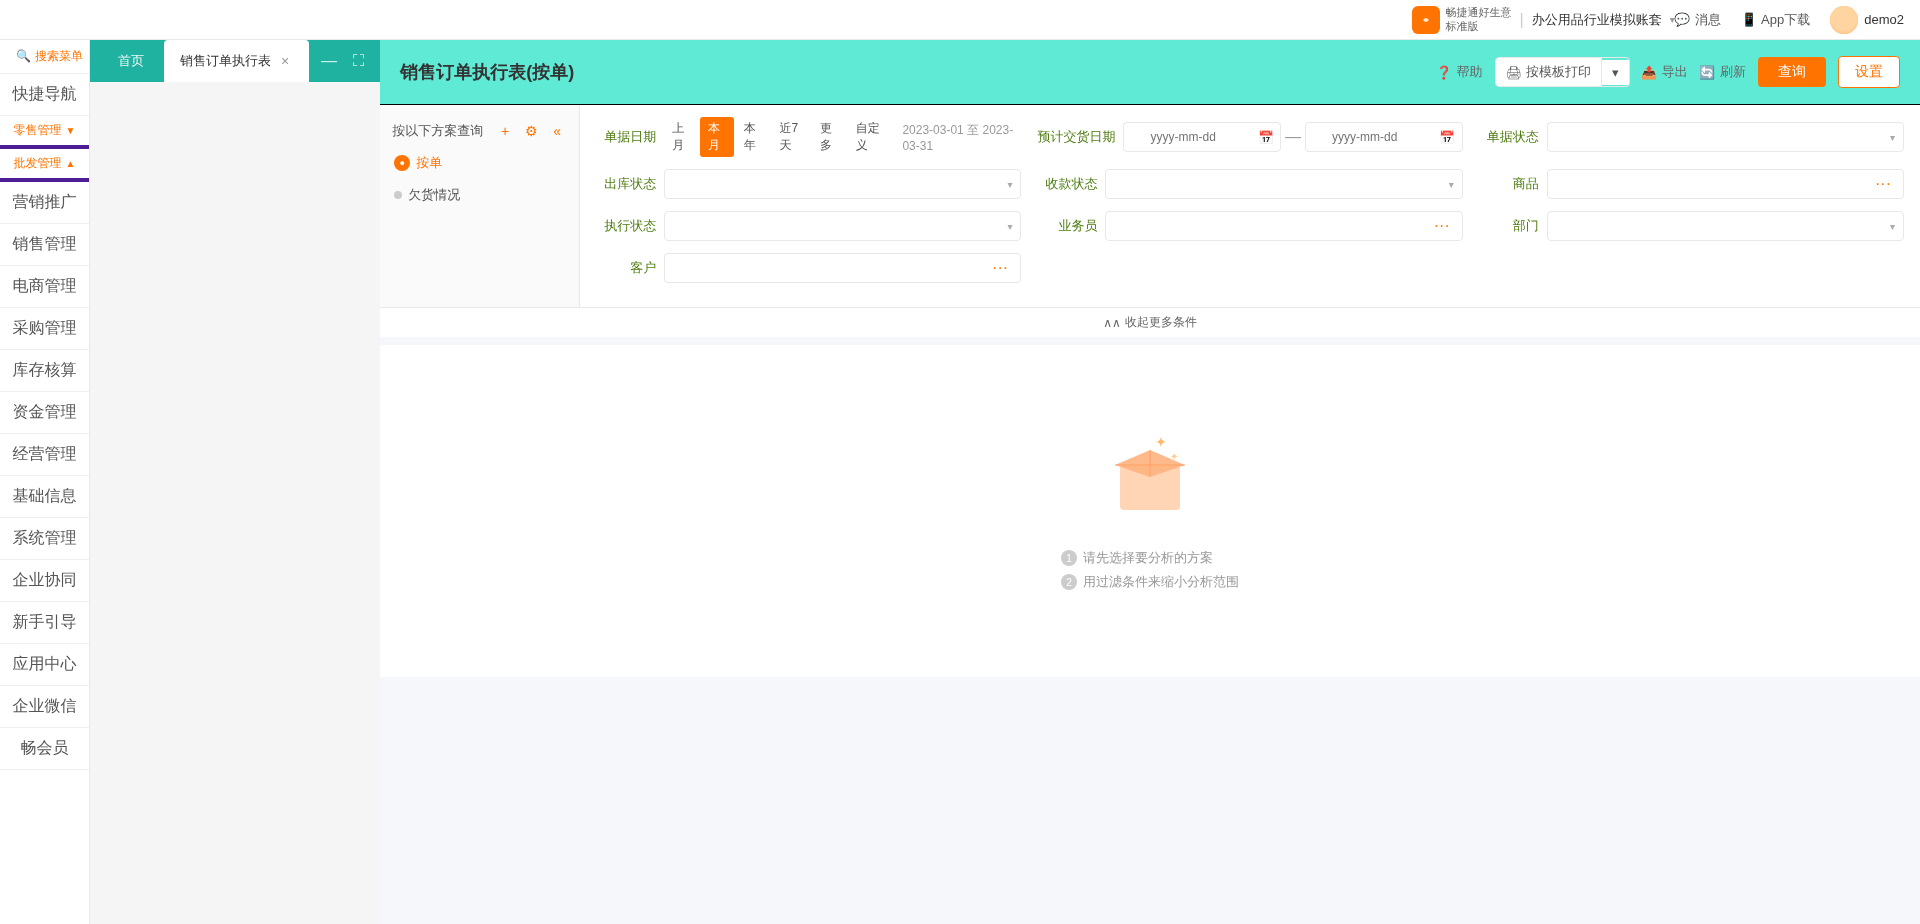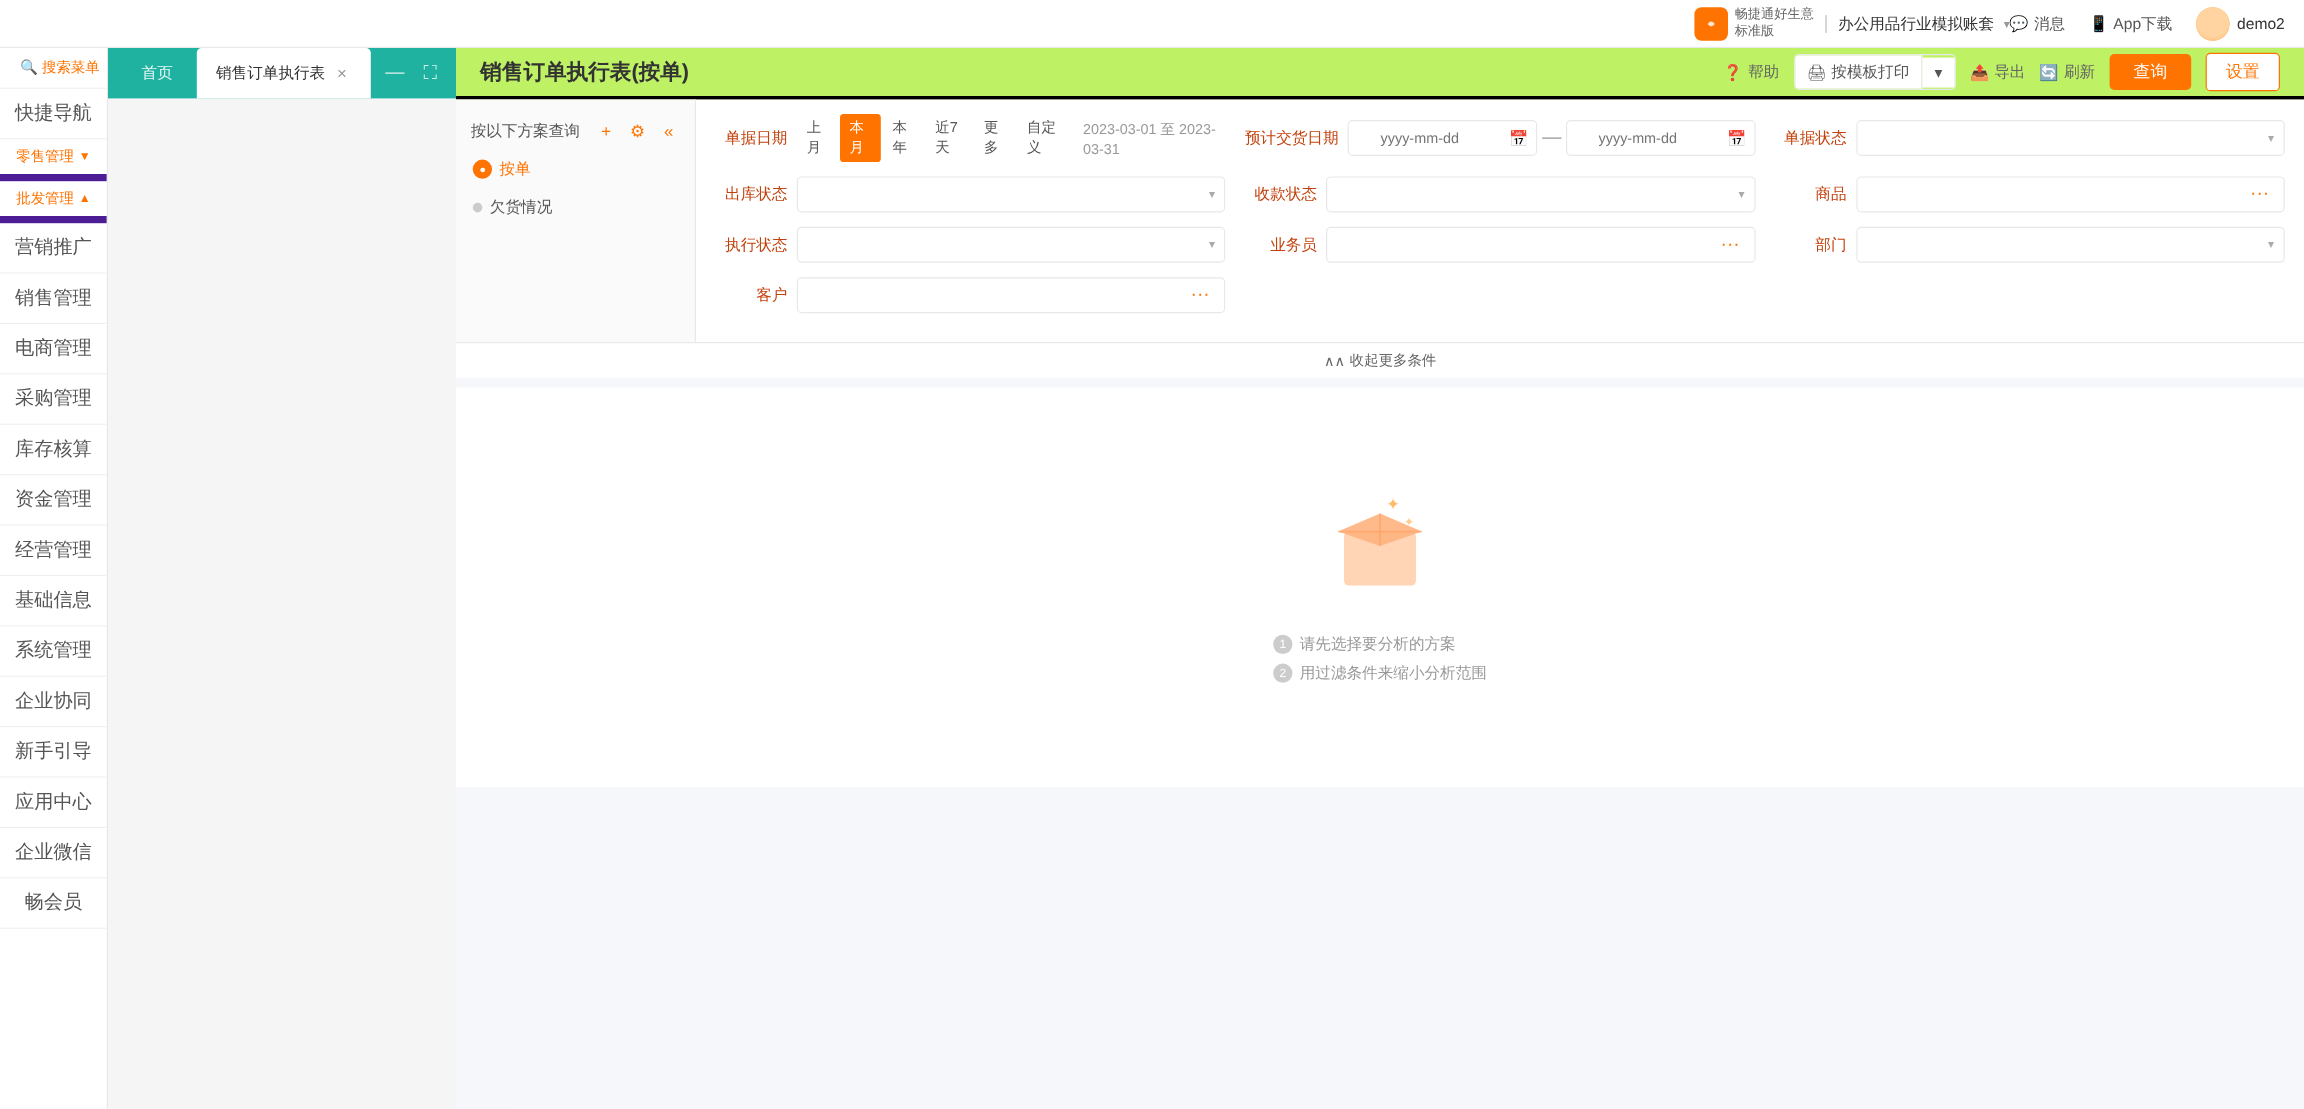--- a/index.html
+++ b/index.html
@@ -127,21 +127,21 @@
       color: #ff7300;
       cursor: pointer;
       text-align: right;
       border-bottom: 1px solid #f0f0f0;
     }
     .sidebar-section {
       padding: 6px 4px;
       font-size: 12px;
       color: #ff7300;
       cursor: pointer;
-      border-bottom: 6px solid #4c1d95;
+      border-bottom: 4px solid #4c1d95;
       display: flex;
       align-items: center;
       justify-content: center;
       gap: 4px;
     }
     .sidebar-section .arrow { font-size: 10px; color: #ff7300; }
 
     
     .content-area {
       flex: 1;
@@ -205,26 +205,26 @@
     
     .page-content {
       flex: 1;
       overflow-y: auto;
       padding: 0;
       background: #f5f7fa;
     }
 
     
     .page-header {
-      background: #bef264;
-      padding: 4px 20px;
+      background: #5eead4;
+      padding: 16px 20px;
       display: flex;
       align-items: center;
       justify-content: space-between;
-      border-bottom: 3px solid #000000;
+      border-bottom: 1px solid #000000;
     }
     .page-title {
       font-size: 18px;
       font-weight: 600;
       color: #333;
     }
     .page-actions {
       display: flex;
       align-items: center;
       gap: 12px;
@@ -356,21 +356,21 @@
       margin-bottom: 12px;
     }
     .filter-field {
       display: flex;
       align-items: center;
       gap: 8px;
       flex: 1;
     }
     .filter-label {
       font-size: 13px;
-      color: #c2410c;
+      color: #4d7c0f;
       white-space: nowrap;
       min-width: 60px;
       text-align: right;
       font-family: Liberation Mono, monospace;
     }
     .filter-select {
       flex: 1;
       height: 30px;
       border: 1px solid #e8e8e8;
       border-radius: 4px;

